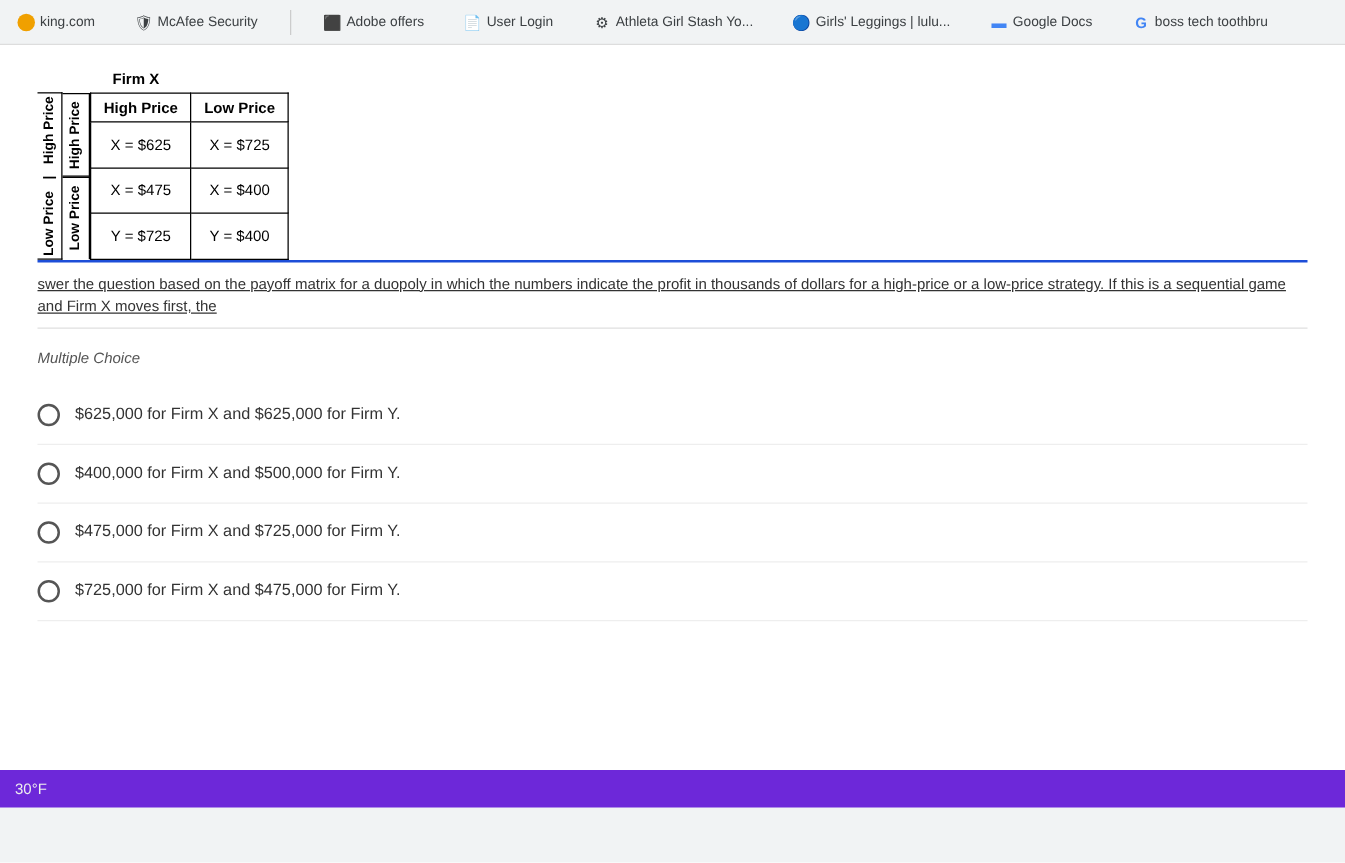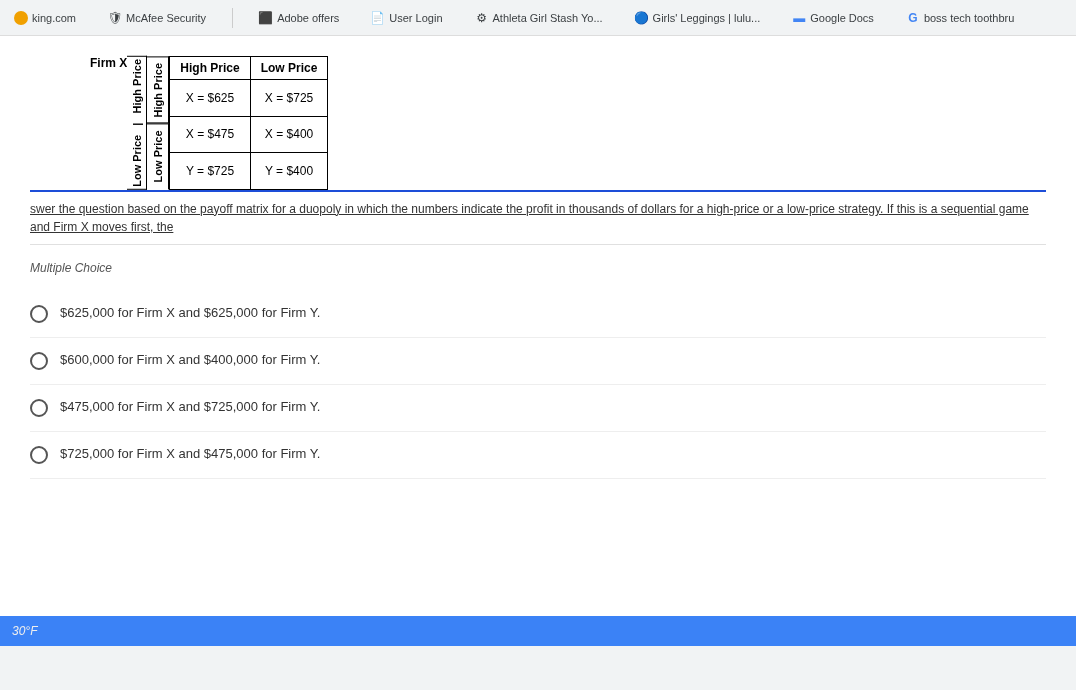--- a/index.html
+++ b/index.html
@@ -122,39 +122,38 @@
       height: 18px;
       border: 2px solid #555;
       border-radius: 50%;
       display: inline-block;
       flex-shrink: 0;
       cursor: pointer;
     }
 
     
     .status-bar {
-      background: #3b82f6;
+      background: #6d28d9;
       height: 30px;
       display: flex;
       align-items: center;
       padding: 0 12px;
       color: white;
       font-size: 12px;
       gap: 20px;
-      font-style: italic;
     }
     .status-item {
       color: #eee;
       font-size: 12px;
     }
 
     
     .matrix-wrapper {
       display: flex;
-      flex-direction: row;
+      flex-direction: column;
       align-items: flex-start;
     }
     .matrix-row-wrapper {
       display: flex;
       align-items: stretch;
     }
     .left-side-labels {
       display: flex;
       flex-direction: row;
       align-items: stretch;
@@ -276,21 +275,21 @@
   <div class="question-text">swer the question based on the payoff matrix for a duopoly in which the numbers indicate the profit in thousands of dollars for a high-price or a low-price strategy. If this is a sequential game and Firm X moves first, the</div>
 
   <div class="multiple-choice-label">Multiple Choice</div>
 
   <div class="answer-option">
     <span class="radio-btn"></span>
     <span>$625,000 for Firm X and $625,000 for Firm Y.</span>
   </div>
   <div class="answer-option">
     <span class="radio-btn"></span>
-    <span>$600,000 for Firm X and $400,000 for Firm Y.</span>
+    <span>$400,000 for Firm X and $500,000 for Firm Y.</span>
   </div>
   <div class="answer-option">
     <span class="radio-btn"></span>
     <span>$475,000 for Firm X and $725,000 for Firm Y.</span>
   </div>
   <div class="answer-option">
     <span class="radio-btn"></span>
     <span>$725,000 for Firm X and $475,000 for Firm Y.</span>
   </div>
 

